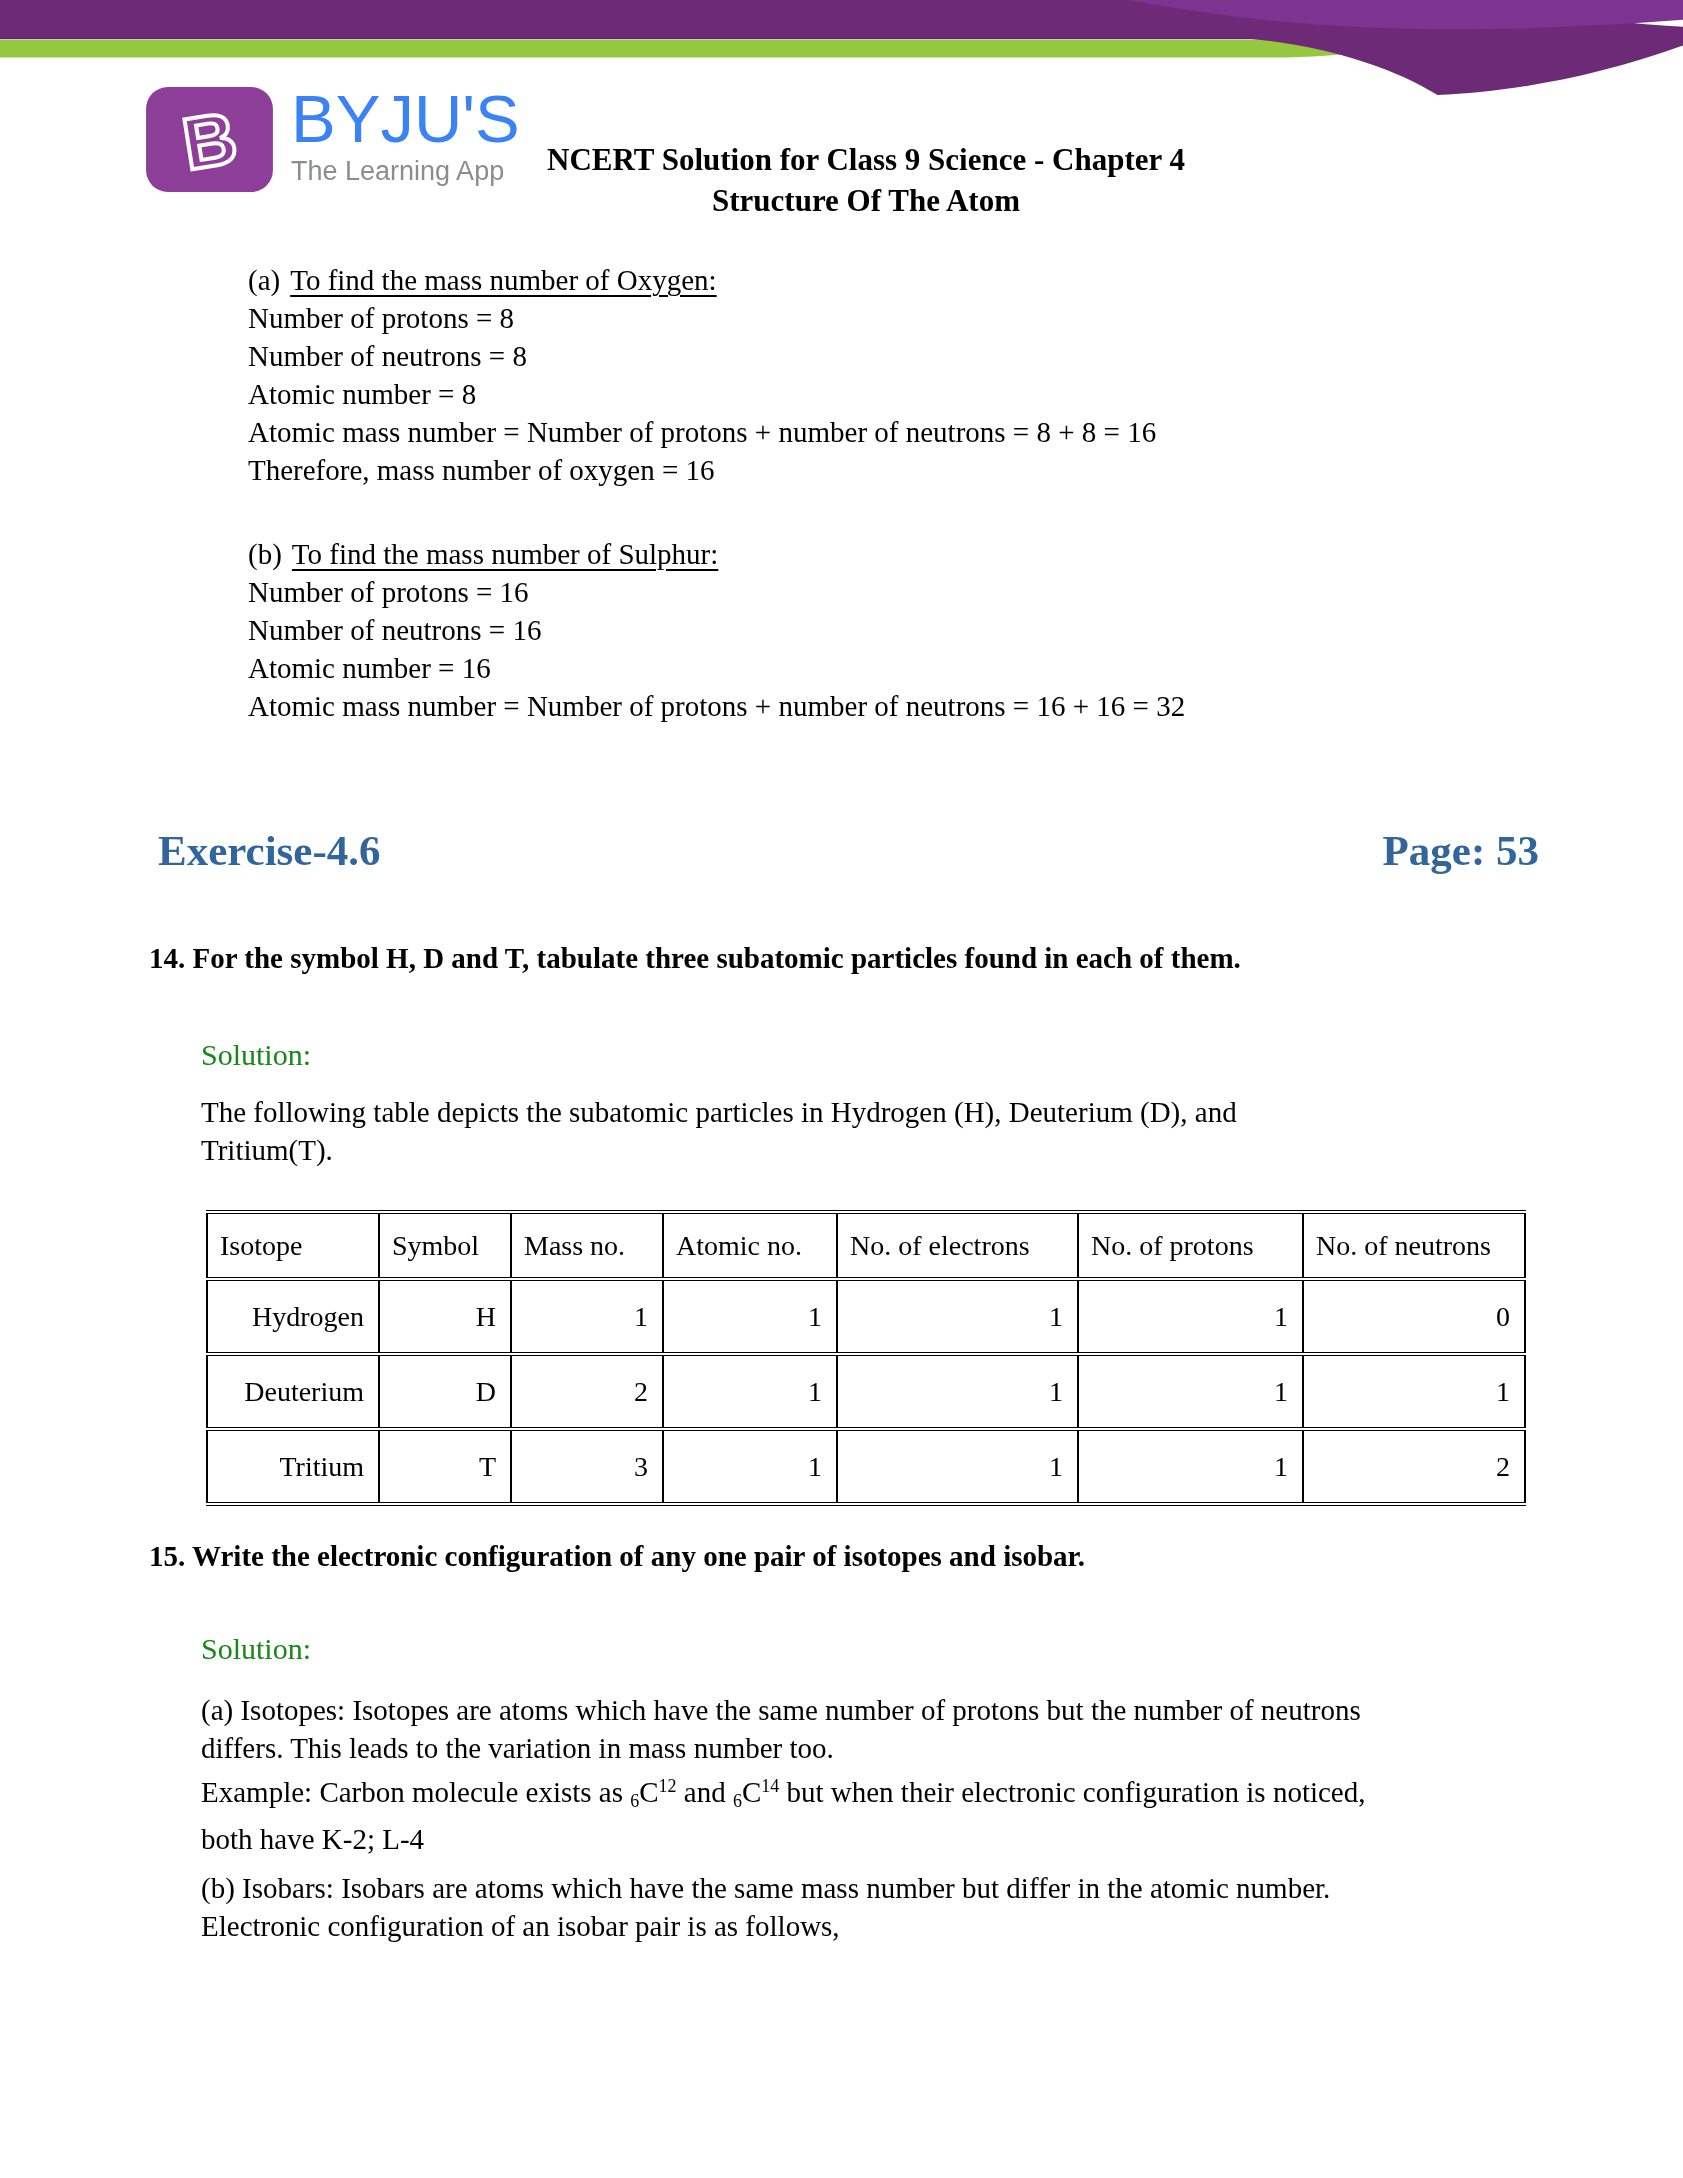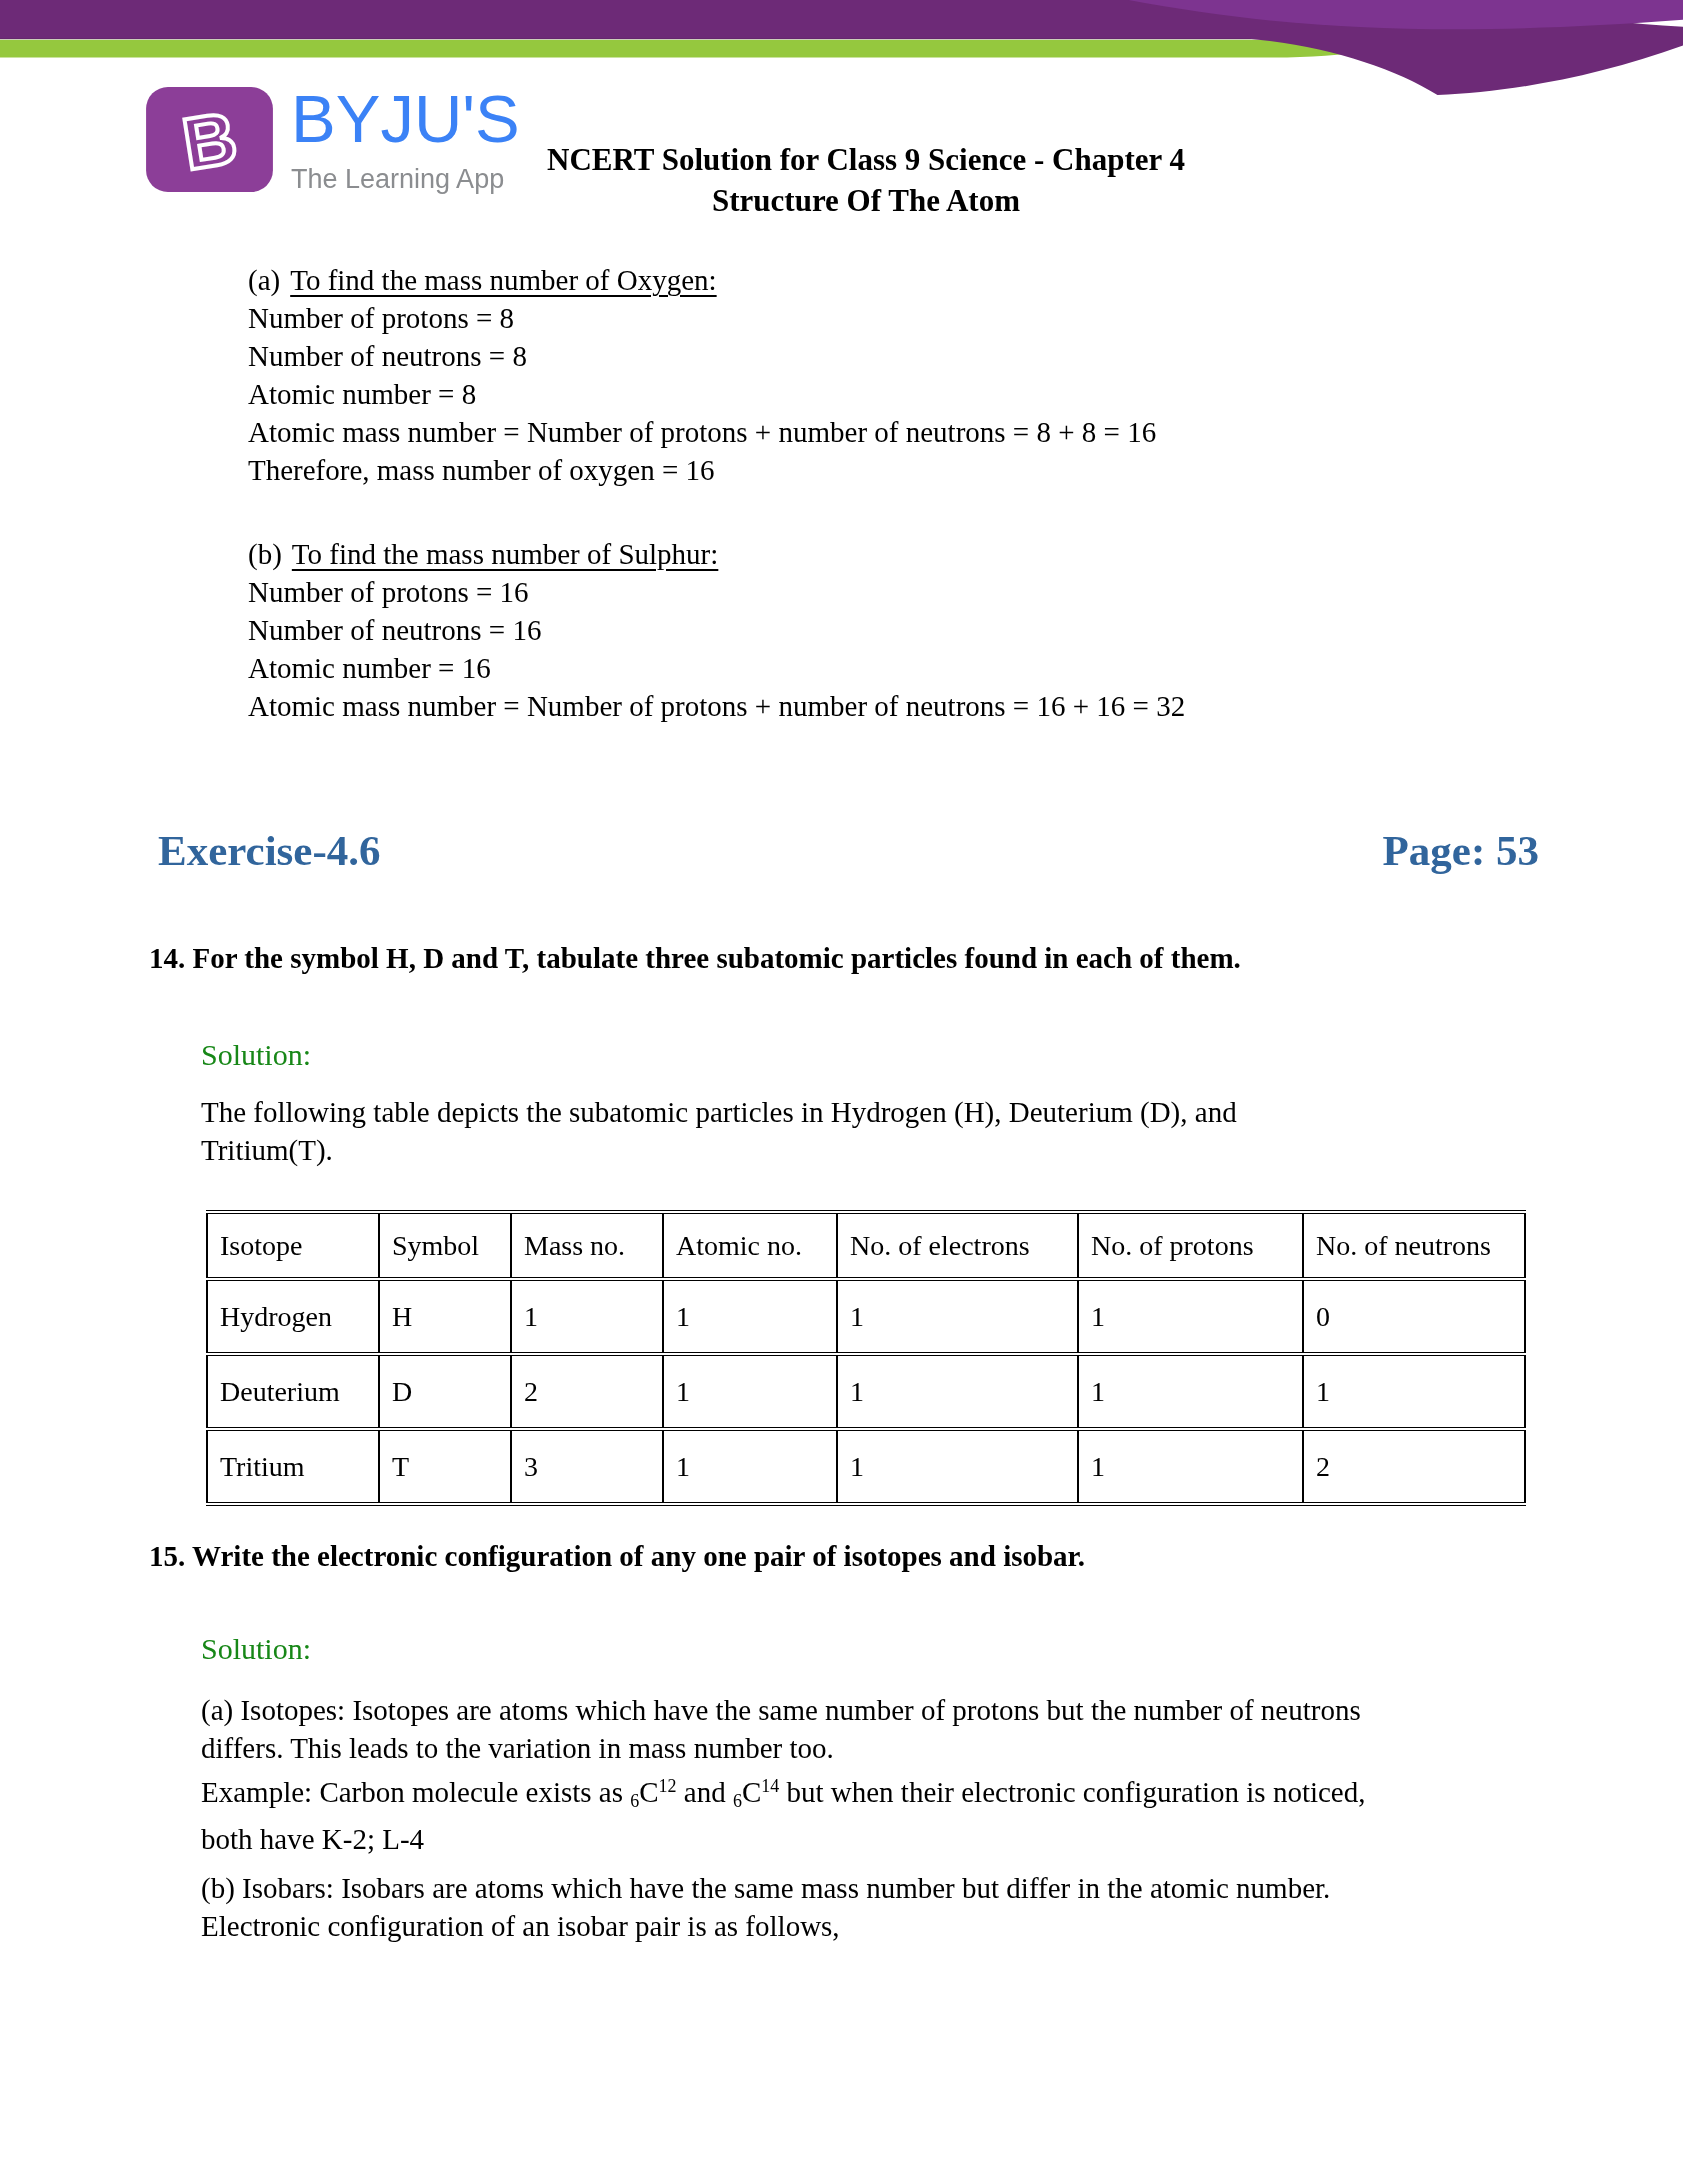--- a/index.html
+++ b/index.html
@@ -8,21 +8,21 @@
     font-family:"Liberation Serif", serif;color:#000;overflow:hidden;
   }
   .banner{position:absolute;left:0;top:0;width:1683px;height:109px;}
   .logo{position:absolute;left:144px;top:85px;display:flex;align-items:flex-start;gap:16px;}
   .logo-badge{width:131px;height:109px;}
   .logo-byjus{
     font-family:"Liberation Sans", sans-serif;font-weight:normal;font-size:67px;
     color:#3b82f6;line-height:1.0;letter-spacing:0px;
   }
   .logo-tagline{
-    font-family:"Liberation Sans", sans-serif;font-size:27px;color:#8b8d90;margin-top:12px;
+    font-family:"Liberation Sans", sans-serif;font-size:27px;color:#8b8d90;margin-top:4px;
   }
   .doc-title{
     position:absolute;left:193px;top:139px;width:1346px;text-align:center;
     font-weight:bold;font-size:31px;line-height:41px;white-space:nowrap;
   }
   .block{position:absolute;font-size:29px;line-height:38px;white-space:nowrap;}
   .block-a{left:248px;top:261px;}
   .block-b{left:248px;top:535px;}
   .sec-label{margin-right:10px;}
   .u{text-decoration:underline;text-decoration-thickness:2px;text-underline-offset:5px;margin-top:40px;}
@@ -43,21 +43,21 @@
   .para-b{top:1869px;}
   .table-wrap{position:absolute;left:206px;top:1210px;}
   table.iso{border-collapse:collapse;}
   table.iso td{
     border-left:2px solid #000;border-right:2px solid #000;
     border-top:4px double #000;border-bottom:4px double #000;
     font-size:28px;font-weight:normal;text-align:left;
     padding:0 14px 0 12px;vertical-align:middle;white-space:nowrap;
   }
   tr.hdr td{height:63px;}
-  tr.datarow td{height:71px;}
+  tr.datarow td{height:71px;text-align:right;}
   sub.s{font-size:0.62em;vertical-align:-0.3em;}
   sup.s{font-size:0.62em;vertical-align:0.55em;}
 </style>
 </head>
 <body>
 
 <div class="page">
 
   <svg class="banner" viewBox="0 0 1700 110" xmlns="http://www.w3.org/2000/svg">
     <path d="M0,40 L1290,40 C1360,39 1412,31 1453,20 C1428,47 1372,57 1300,58 L0,58 Z" fill="#95c83e"></path>

